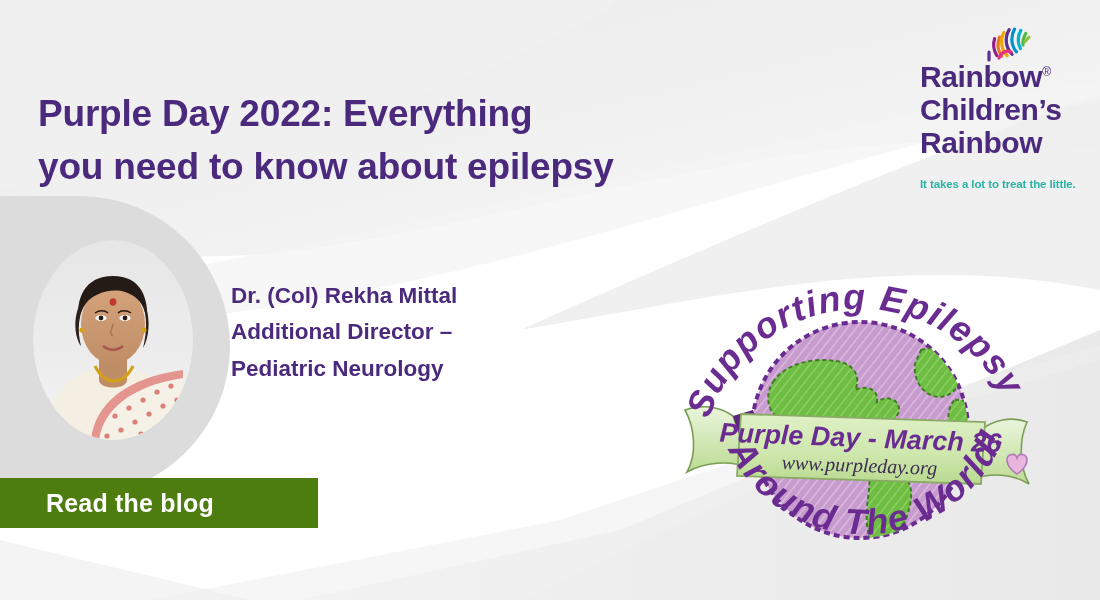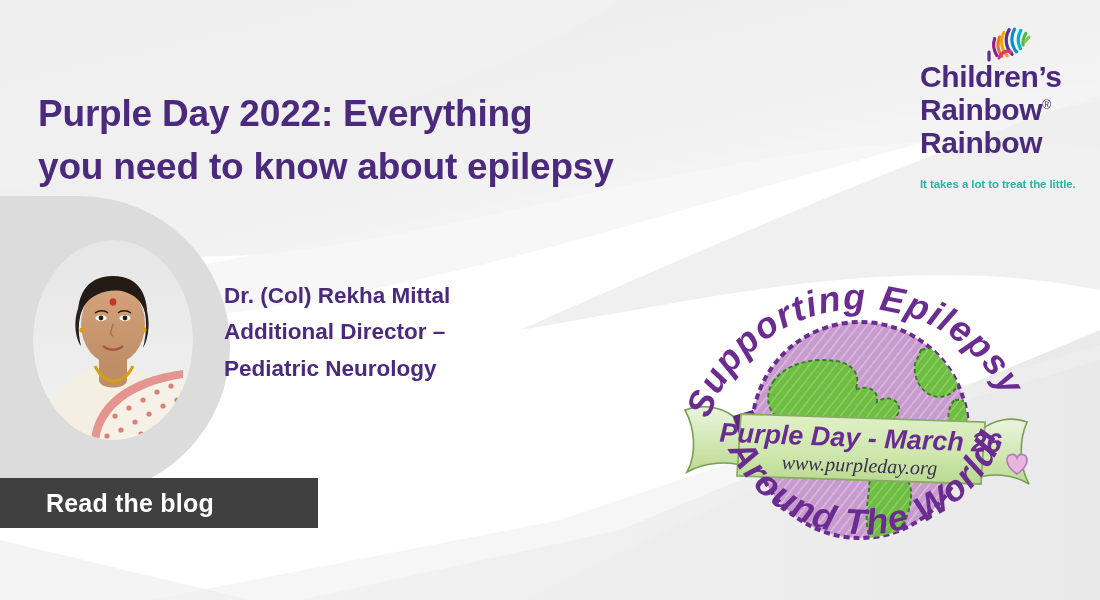--- a/index.html
+++ b/index.html
@@ -50,35 +50,35 @@
     width:160px; height:200px;
     border-radius:80px/100px;
     overflow:hidden;
     z-index:4;
   }
   .portrait-wrap svg { display:block; width:100%; height:100%; }
 
   
   .doctor-block {
     position:absolute;
-    left:224px; top:278px;
+    left:231px; top:278px;
     z-index:6;
     color:#4B2A7E;
     font-size:22.5px;
     font-weight:bold;
     line-height:1.62;
     white-space:pre-line;
   }
 
   
   .cta {
     position:absolute;
     left:0; top:478px;
     width:318px; height:50px;
-    background:#404040;
+    background:#4d7c0f;
     border:none;
     z-index:7;
     display:flex;
     align-items:center;
     padding-left:46px;
     cursor:pointer;
   }
   .cta span {
     color:#ffffff;
     font-size:25px;
@@ -253,24 +253,24 @@
         <path d="M20,36 A20,20 0 0 1 29,13" stroke="#5B2D8E" stroke-width="3.2" fill="none" stroke-linecap="round"></path>
         <path d="M25,36 A20,20 0 0 1 34,15" stroke="#0093D0" stroke-width="3.2" fill="none" stroke-linecap="round"></path>
         <path d="M30,35 A20,20 0 0 1 39,19" stroke="#00B3C8" stroke-width="3.2" fill="none" stroke-linecap="round"></path>
         <path d="M34,33 A20,20 0 0 1 42,24" stroke="#4FB748" stroke-width="3.2" fill="none" stroke-linecap="round"></path>
         <path d="M37,31 A20,20 0 0 1 43,29" stroke="#8BC53F" stroke-width="3.2" fill="none" stroke-linecap="round"></path>
       </g>
       <path d="M14,40 C16,34 22,32 26,34" stroke="#E5308A" stroke-width="3.2" fill="none" stroke-linecap="round"></path>
       <path d="M4,34 L4,42" stroke="#5B2D8E" stroke-width="3.2" stroke-linecap="round"></path>
     </svg>
     <div class="rc-lines">
-      <div class="rc-line">Children’s</div>
       <div class="rc-line">
         <span>Rainbow</span><span class="rc-reg">®</span>
       </div>
+      <div class="rc-line">Children’s</div>
       <div class="rc-line">Rainbow</div>
     </div>
     <div class="rc-tagline">It takes a lot to treat the little.</div>
   </div>
 
   <div class="pd-logo">
     <svg viewBox="0 0 400 340">
       <defs>
         <path id="arcTop" d="M 48,210 A 160,160 0 0 1 358,188"></path>
         <path id="arcBottom" d="M 70,210 A 150,150 0 0 0 352,196"></path>

